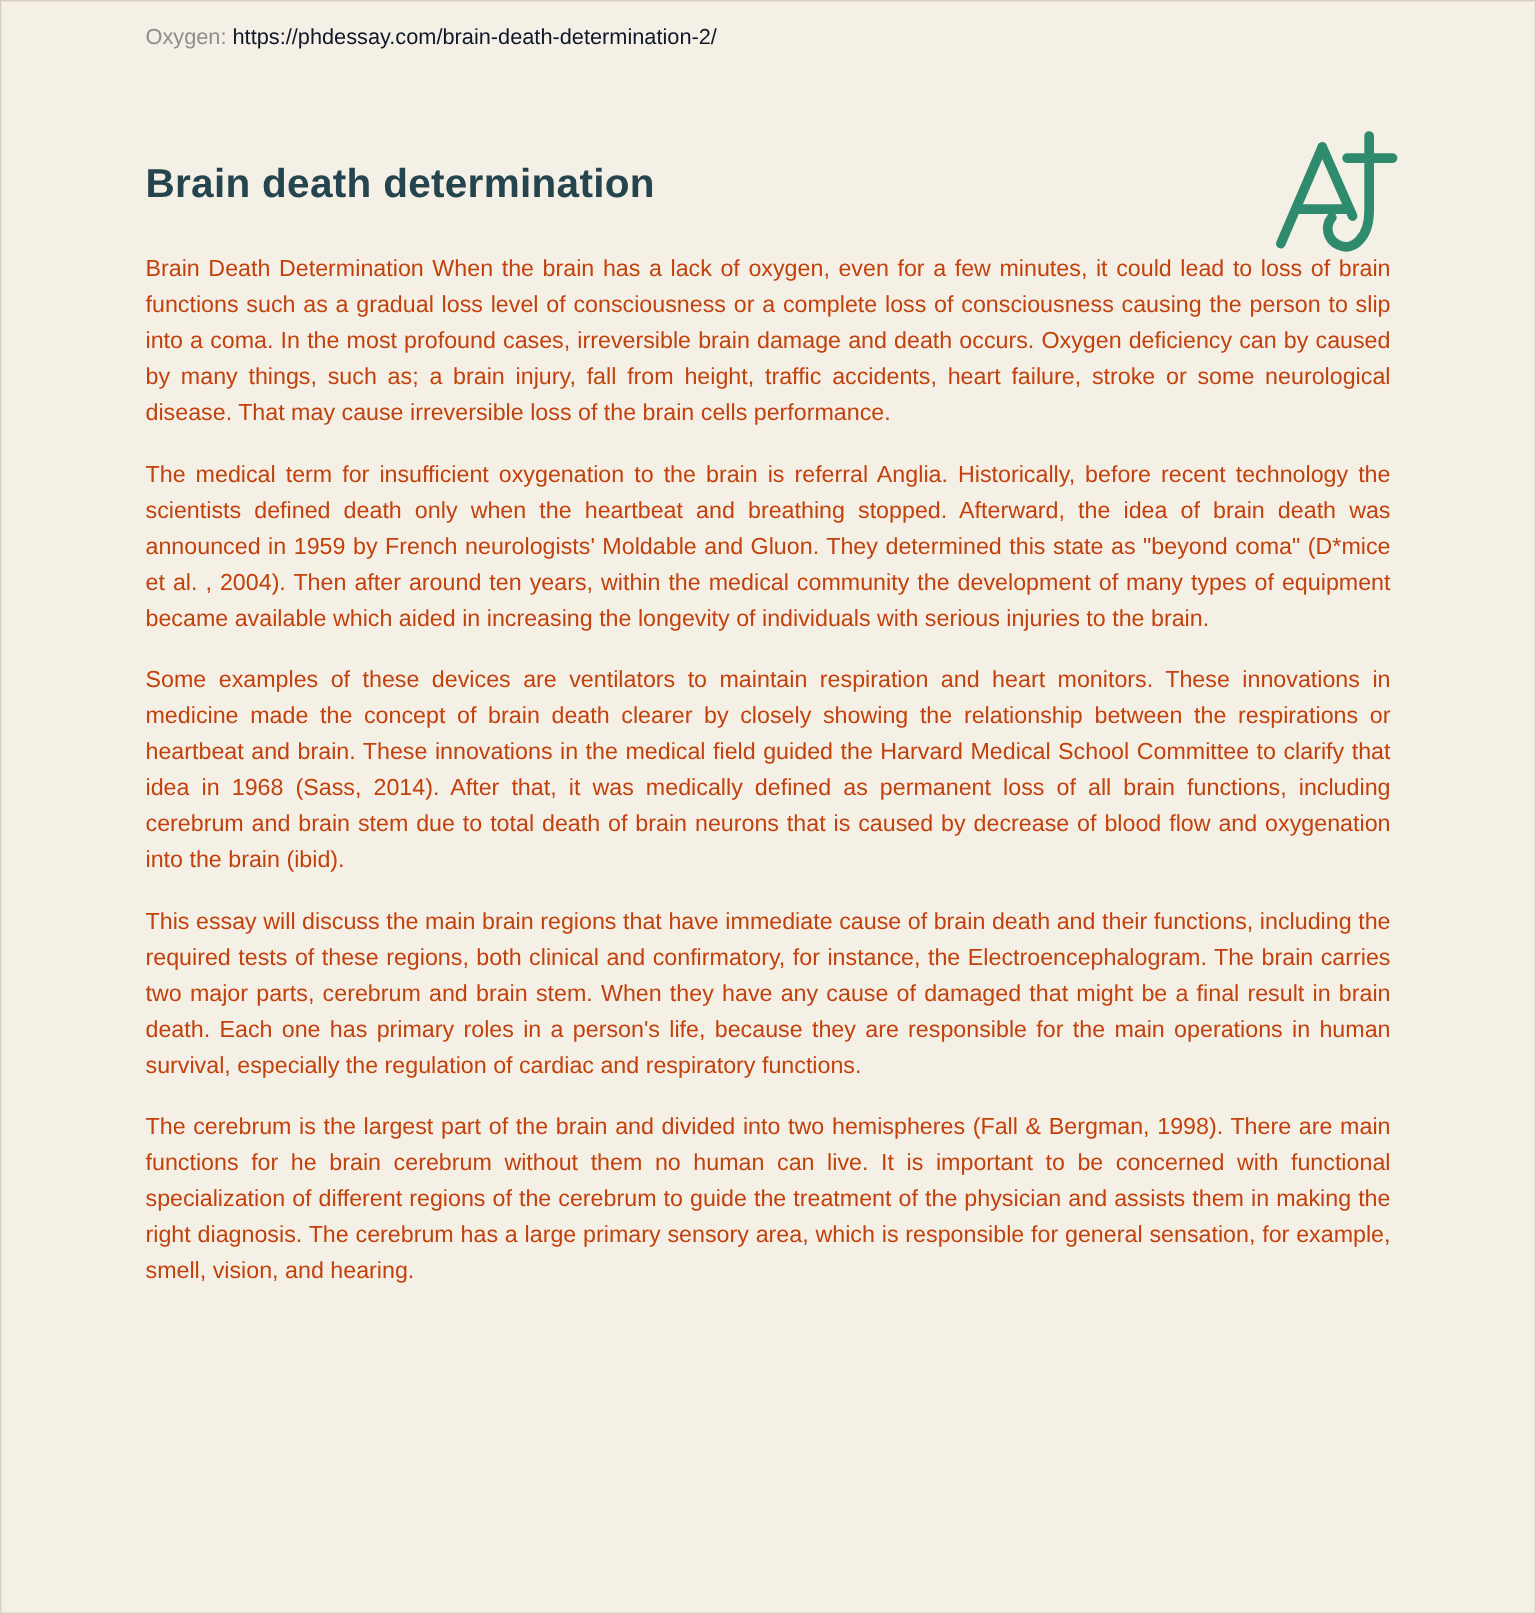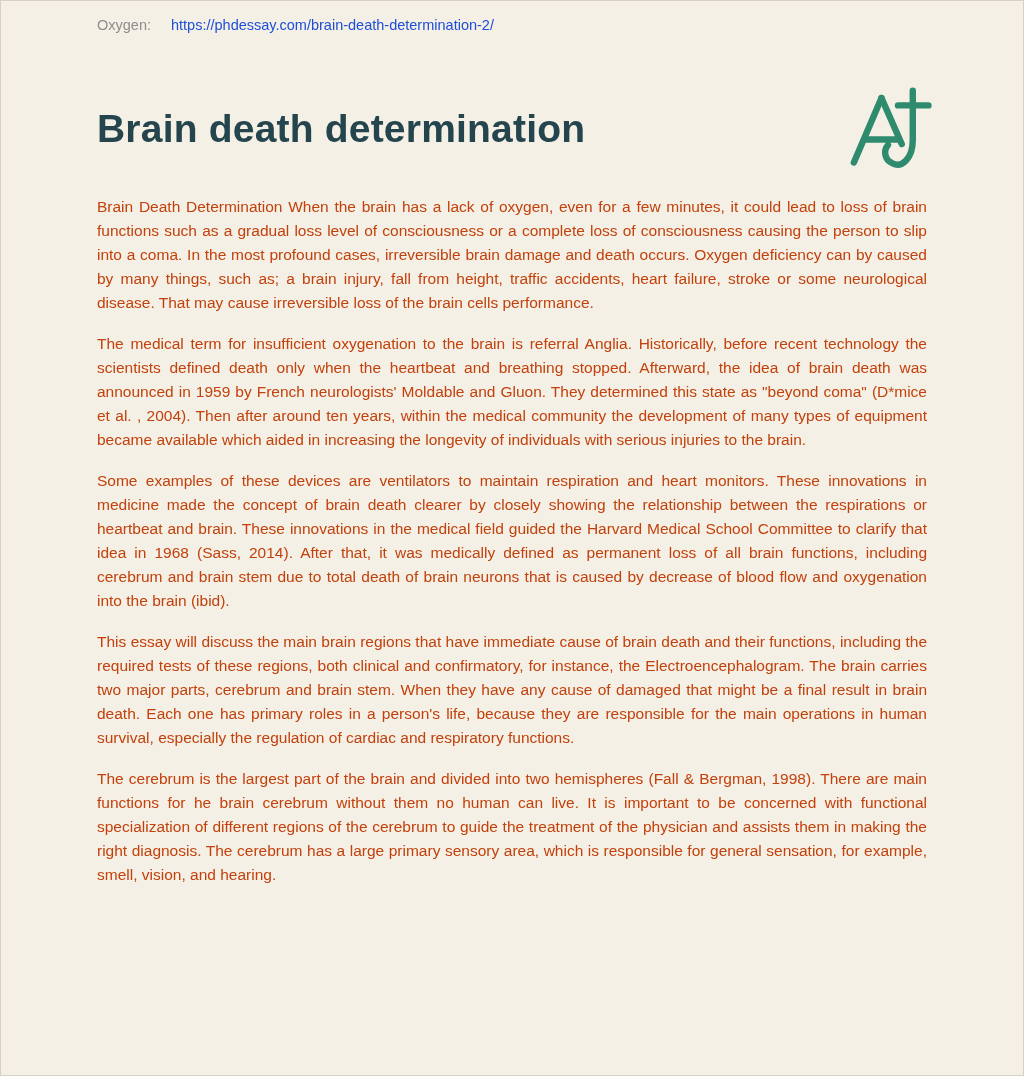--- a/index.html
+++ b/index.html
@@ -26,40 +26,40 @@
     font-weight: 600;
     color: #3c3c3c;
     letter-spacing: 0.3px;
   }
   .source-line {
     margin-top: 16px;
     font-size: 14.5px;
     color: #8d8d8d;
   }
   .source-url {
-    color: #1d4ed8;
+    color: #0f172a;
     text-decoration: none;
-    margin-left: 20px;
+    margin-left: 4px;
     cursor: pointer;
   }
   .logo {
     position: absolute;
     top: 70px;
     right: 90px;
     width: 92px;
     height: 92px;
   }
   .logo svg {
     width: 100%;
     height: 100%;
     display: block;
   }
   h1.essay-title {
-    margin: 74px 0 44px 0;
-    font-size: 39px;
+    margin: 74px 0 30px 0;
+    font-size: 27px;
     font-weight: 600;
     color: #25454e;
     letter-spacing: 0.2px;
   }
   .essay-body p {
     margin: 0 0 17px 0;
     font-size: 15.5px;
     line-height: 24px;
     color: #c2410c;
     text-align: justify;

